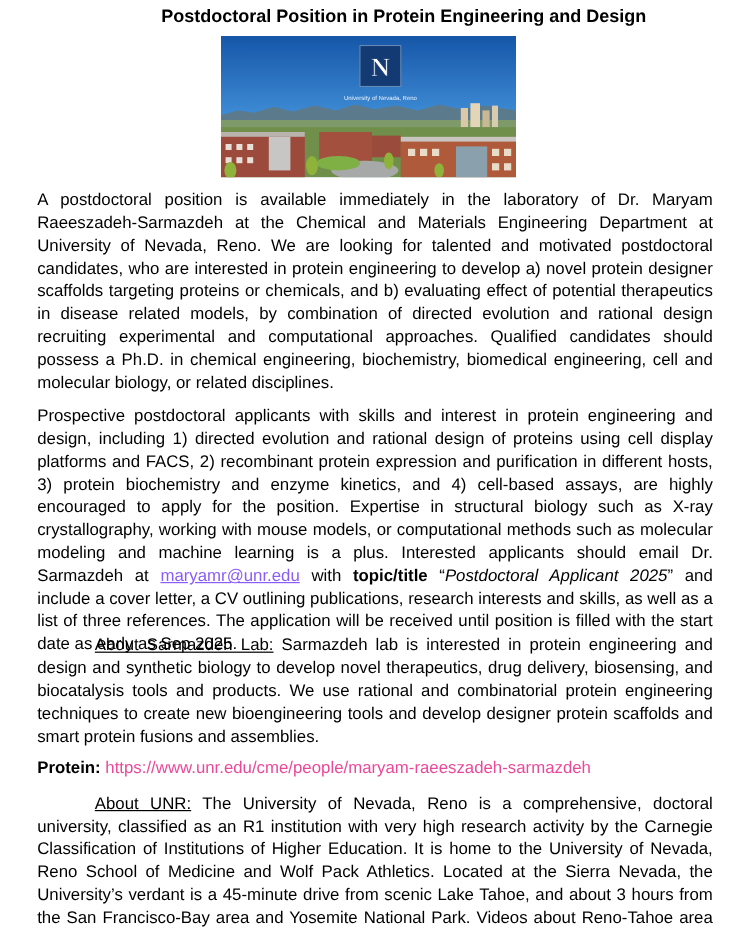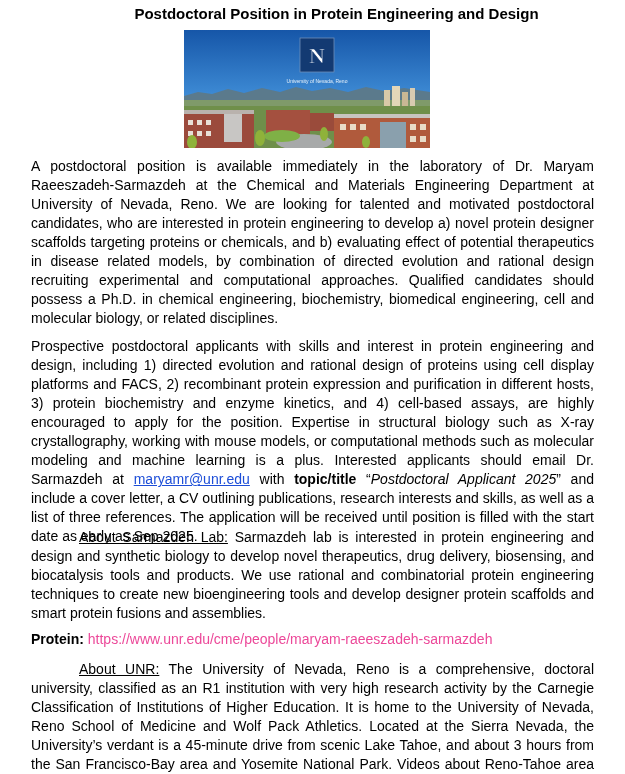--- a/index.html
+++ b/index.html
@@ -12,21 +12,21 @@
     .banner svg { display: block; }
     .body { position: absolute; left: 31px; width: 563px; font-size: 14px;
             line-height: 19.05px; text-align: justify; }
     .p1 { top: 157px; }
     .p2 { top: 337px; }
     .p3 { top: 528px; }
     .p4 { top: 630px; text-align: left; }
     .p5 { top: 660px; }
     .lbl-u { font-weight: normal; text-decoration: underline; margin-left: 48px; }
     .lbl-b { font-weight: bold; }
-    .email { color: #1d4ed8; text-decoration: underline; }
+    .email { color: #8b5cf6; text-decoration: underline; }
     .url { color: #ec4899; text-decoration: none; }
     .quote-title { font-style: italic; }
   </style>
 </head>
 <body>
 
 <div class="title">Postdoctoral Position in Protein Engineering and Design</div>
 
 <div class="banner">
   <svg width="246" height="118" viewBox="0 0 246 118" xmlns="http://www.w3.org/2000/svg">

